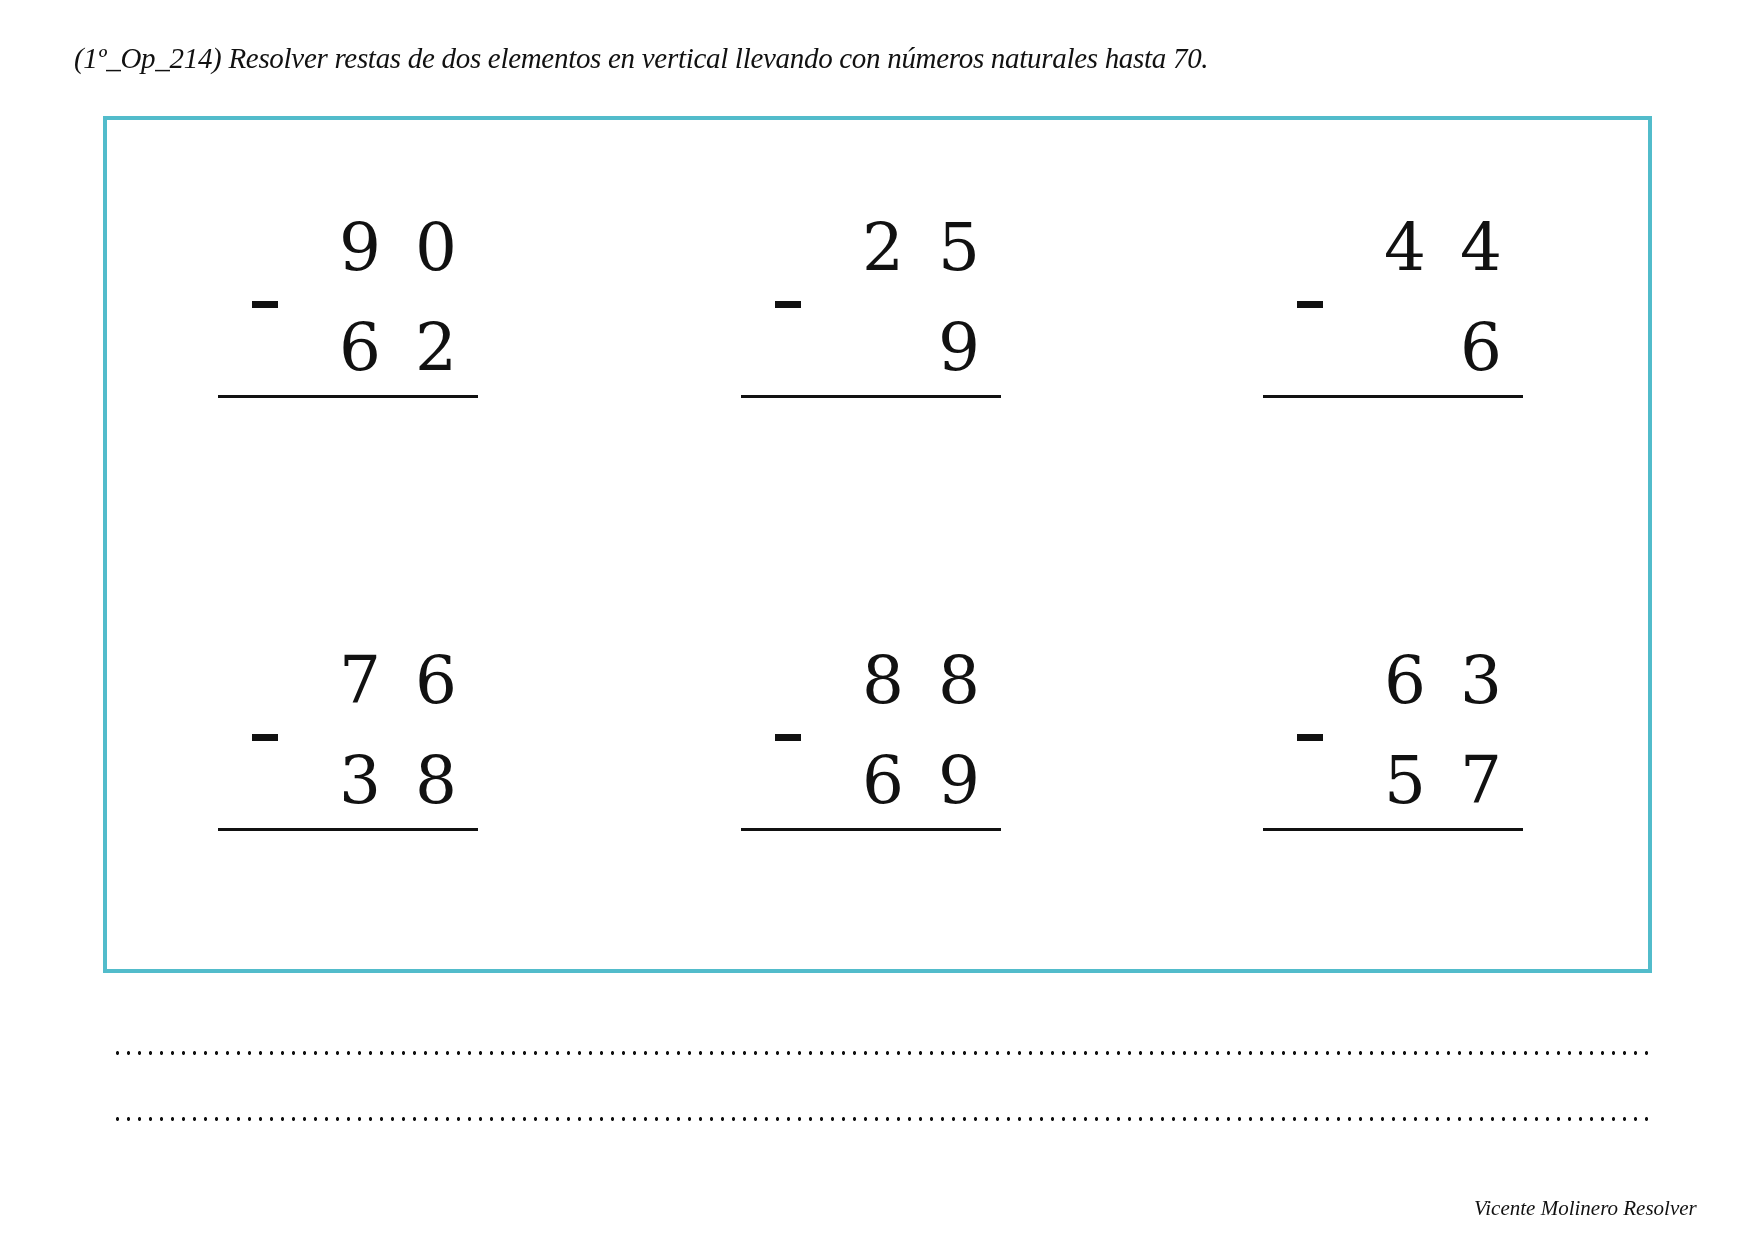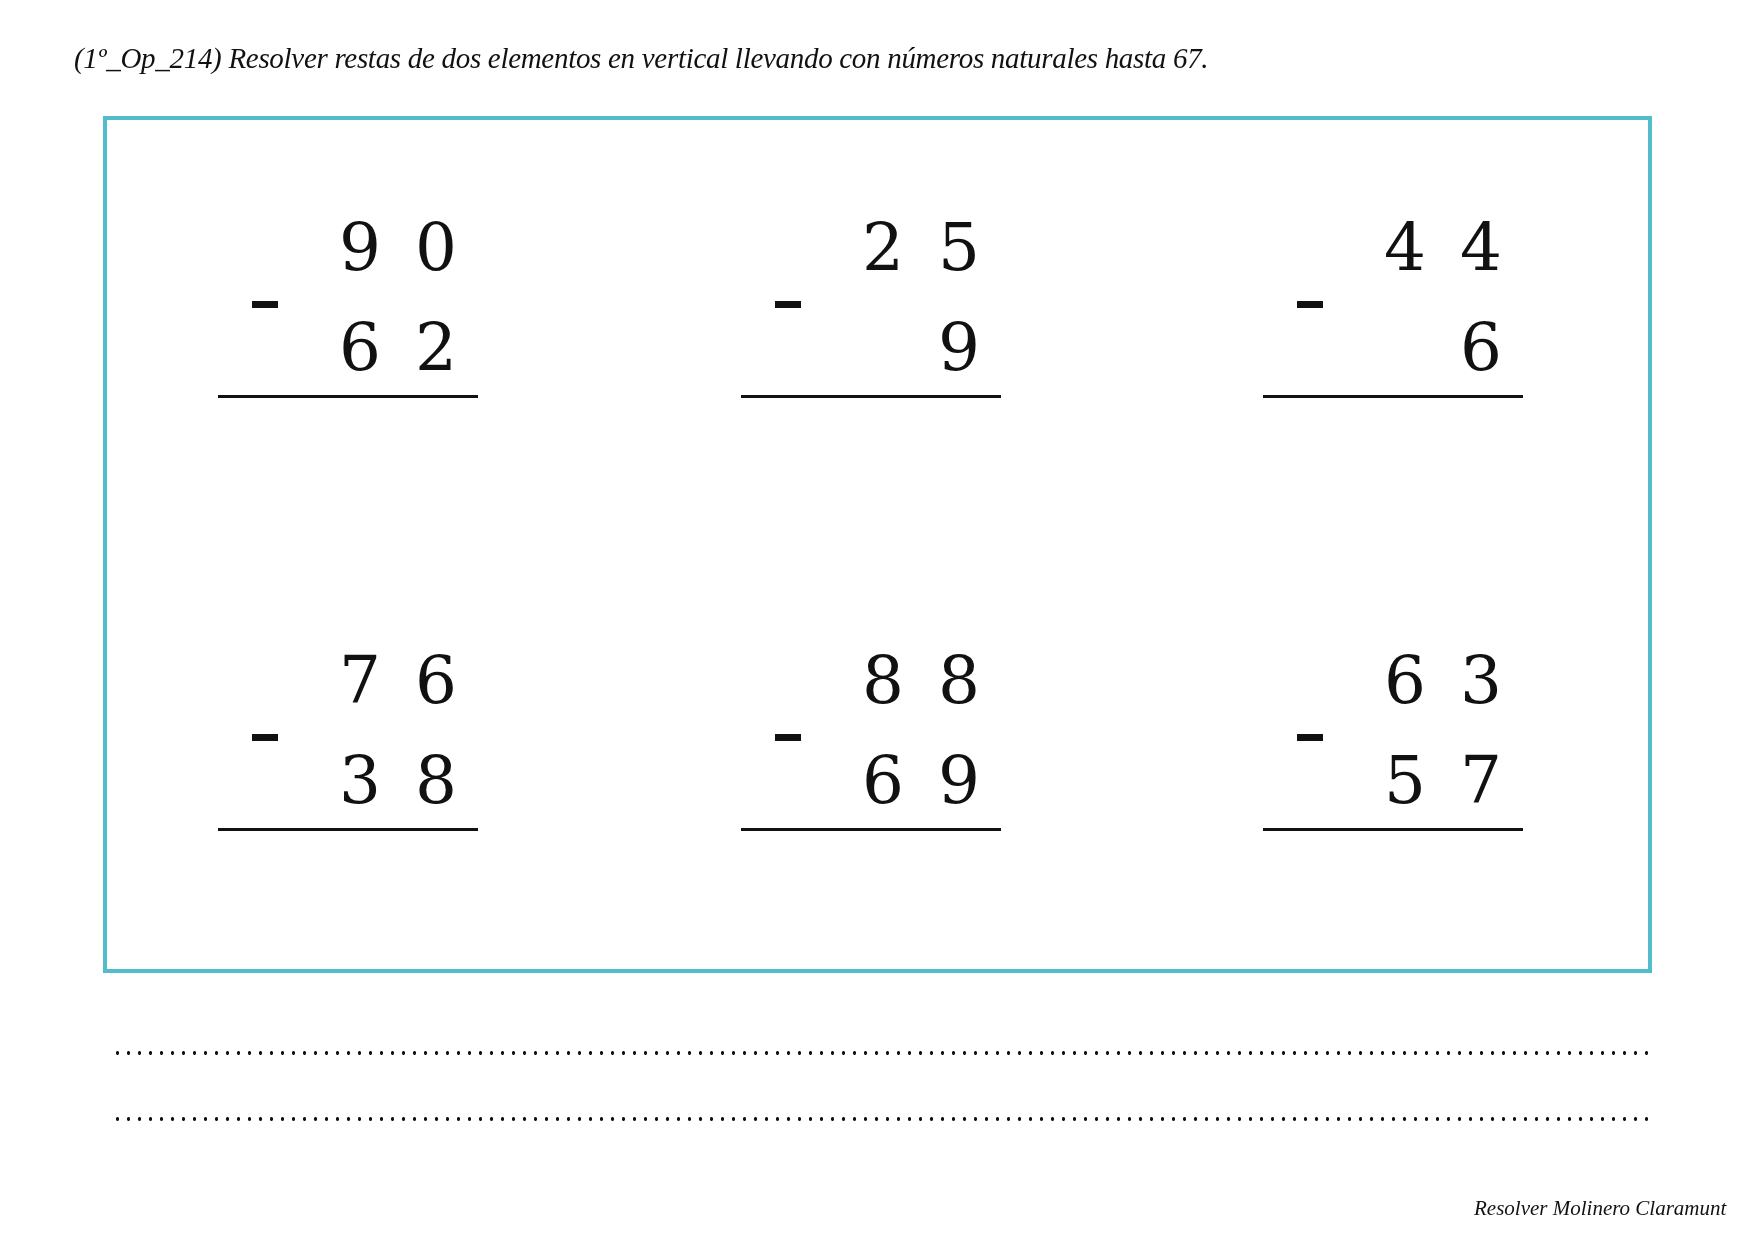--- a/index.html
+++ b/index.html
@@ -14,21 +14,21 @@
   .minus { position:absolute; left:34px; top:86px; width:26px; height:7px; background:#111; }
   .uline { position:absolute; left:0; top:180px; width:260px; height:3px; background:#111; }
   .dots { position:absolute; left:112px; width:1538px; height:4px;
           background-image: radial-gradient(circle, #111 1.6px, transparent 2px);
           background-size:11px 4px; background-repeat:repeat-x; }
   .author { position:absolute; left:1474px; top:1196px; font-family:"Liberation Serif", serif; font-style:italic; font-size:21px; color:#111; white-space:nowrap; }
 </style>
 </head>
 <body>
 
-<div class="title">(1º_Op_214) Resolver restas de dos elementos en vertical llevando con números naturales hasta 67.</div>
+<div class="title">(1º_Op_214) Resolver restas de dos elementos en vertical llevando con números naturales hasta 70.</div>
 
 <div class="box"></div>
 
 <div class="prob" style="left:218px; top:215px;">
   <div class="row top">
       <span>9</span>
       <span>0</span>
     </div>
   <div class="minus"></div>
   <div class="row bot">
@@ -99,13 +99,13 @@
   <div class="row bot">
       <span>5</span>
       <span>7</span>
     </div>
   <div class="uline"></div>
 </div>
 
 <div class="dots" style="top:1051px;"></div>
 <div class="dots" style="top:1117px;"></div>
 
-<div class="author">Resolver Molinero Claramunt</div>
+<div class="author">Vicente Molinero Resolver</div>
 
 </body></html>

